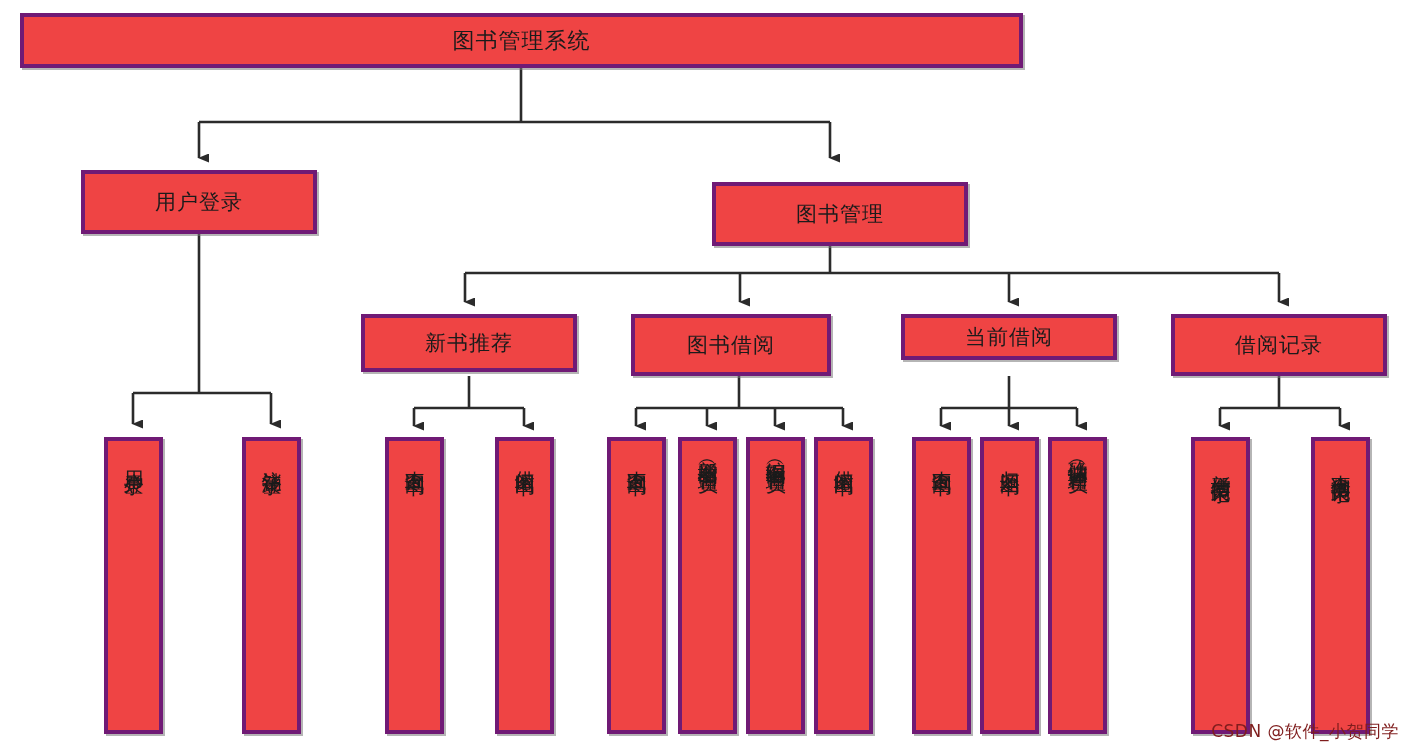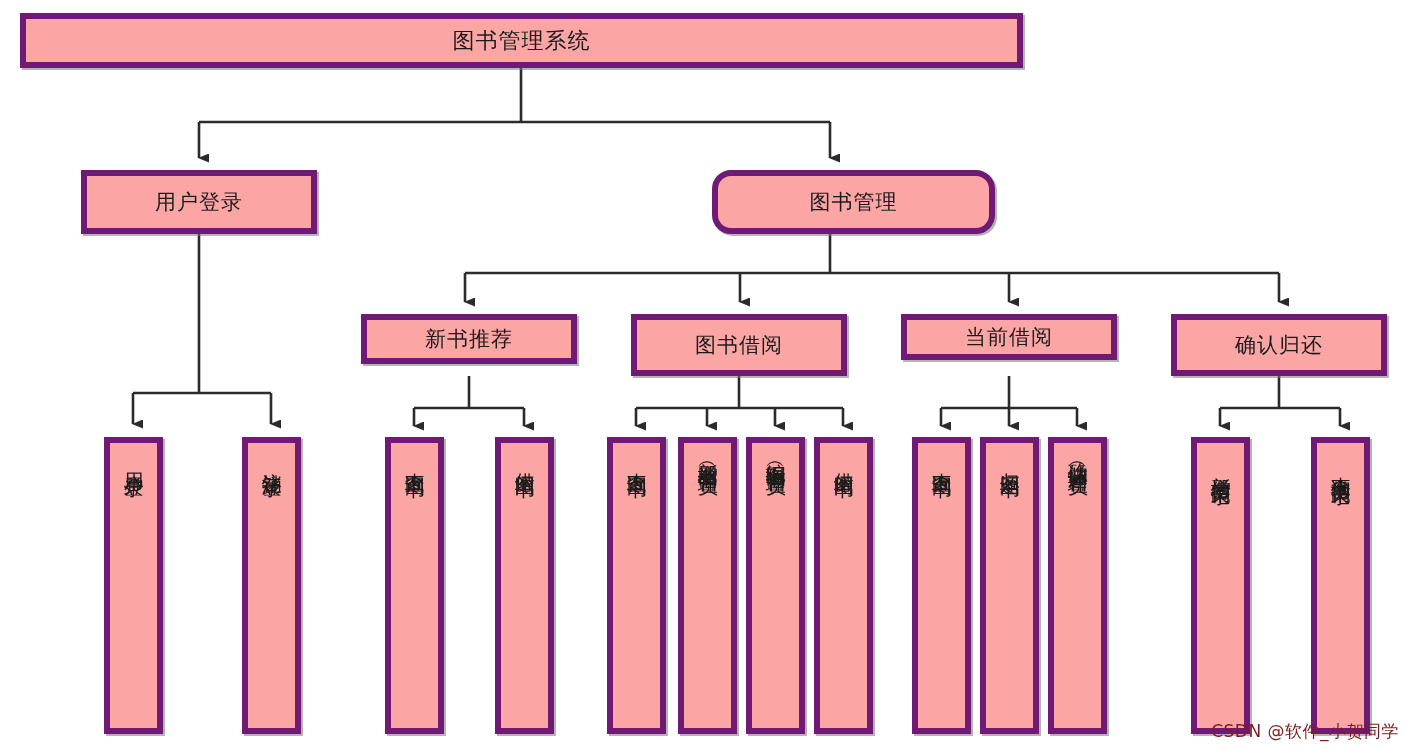--- a/index.html
+++ b/index.html
@@ -19,22 +19,22 @@
   svg#edges{
     position:absolute;
     left:0; top:0;
     width:1405px;
     height:747px;
     pointer-events:none;
   }
   .node{
     position:absolute;
     box-sizing:border-box;
-    background:#fca5a5;
-    border:6px solid #701a75;
+    background:#ef4444;
+    border:4px solid #701a75;
     display:flex;
     align-items:center;
     justify-content:center;
     box-shadow:2px 2px 0 rgba(120,120,120,.55);
   }
   .node .label{
     font-size:21px;
     letter-spacing:1px;
     line-height:1.18;
     color:#1b1b1b;
@@ -120,35 +120,35 @@
     </g>
   </svg>
 
   <div class="node root" style="left:20px;top:13px;width:1003px;height:55px;">
     <span class="label">图书管理系统</span>
   </div>
 
   <div class="node" style="left:81px;top:170px;width:236px;height:64px;">
     <span class="label">用户登录</span>
   </div>
-  <div class="node" style="left:712px;top:170px;width:283px;height:64px;border-radius:19px;">
+  <div class="node" style="left:712px;top:182px;width:256px;height:64px;">
     <span class="label">图书管理</span>
   </div>
 
-  <div class="node" style="left:361px;top:314px;width:216px;height:50px;">
+  <div class="node" style="left:361px;top:314px;width:216px;height:58px;">
     <span class="label">新书推荐</span>
   </div>
-  <div class="node" style="left:631px;top:314px;width:216px;height:62px;">
+  <div class="node" style="left:631px;top:314px;width:200px;height:62px;">
     <span class="label">图书借阅</span>
   </div>
   <div class="node" style="left:901px;top:314px;width:216px;height:46px;">
     <span class="label">当前借阅</span>
   </div>
   <div class="node" style="left:1171px;top:314px;width:216px;height:62px;">
-    <span class="label">确认归还</span>
+    <span class="label">借阅记录</span>
   </div>
 
   <div class="node vert" style="left:104px;top:437px;width:59px;height:297px;">
     <span class="label">用户登录</span>
   </div>
   <div class="node vert" style="left:242px;top:437px;width:59px;height:297px;">
     <span class="label">注销登录</span>
   </div>
 
   <div class="node vert" style="left:385px;top:437px;width:59px;height:297px;">

